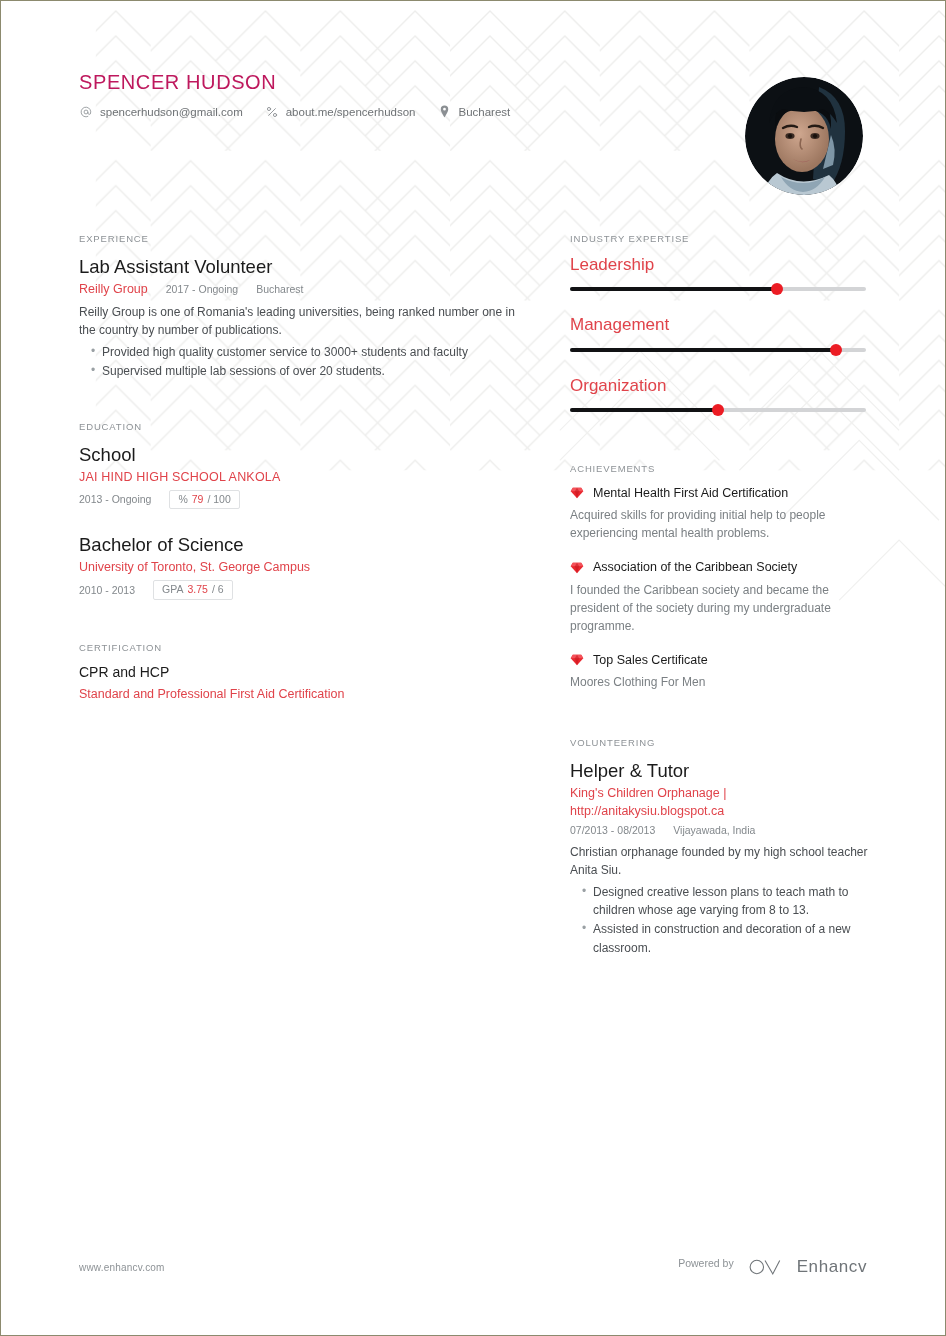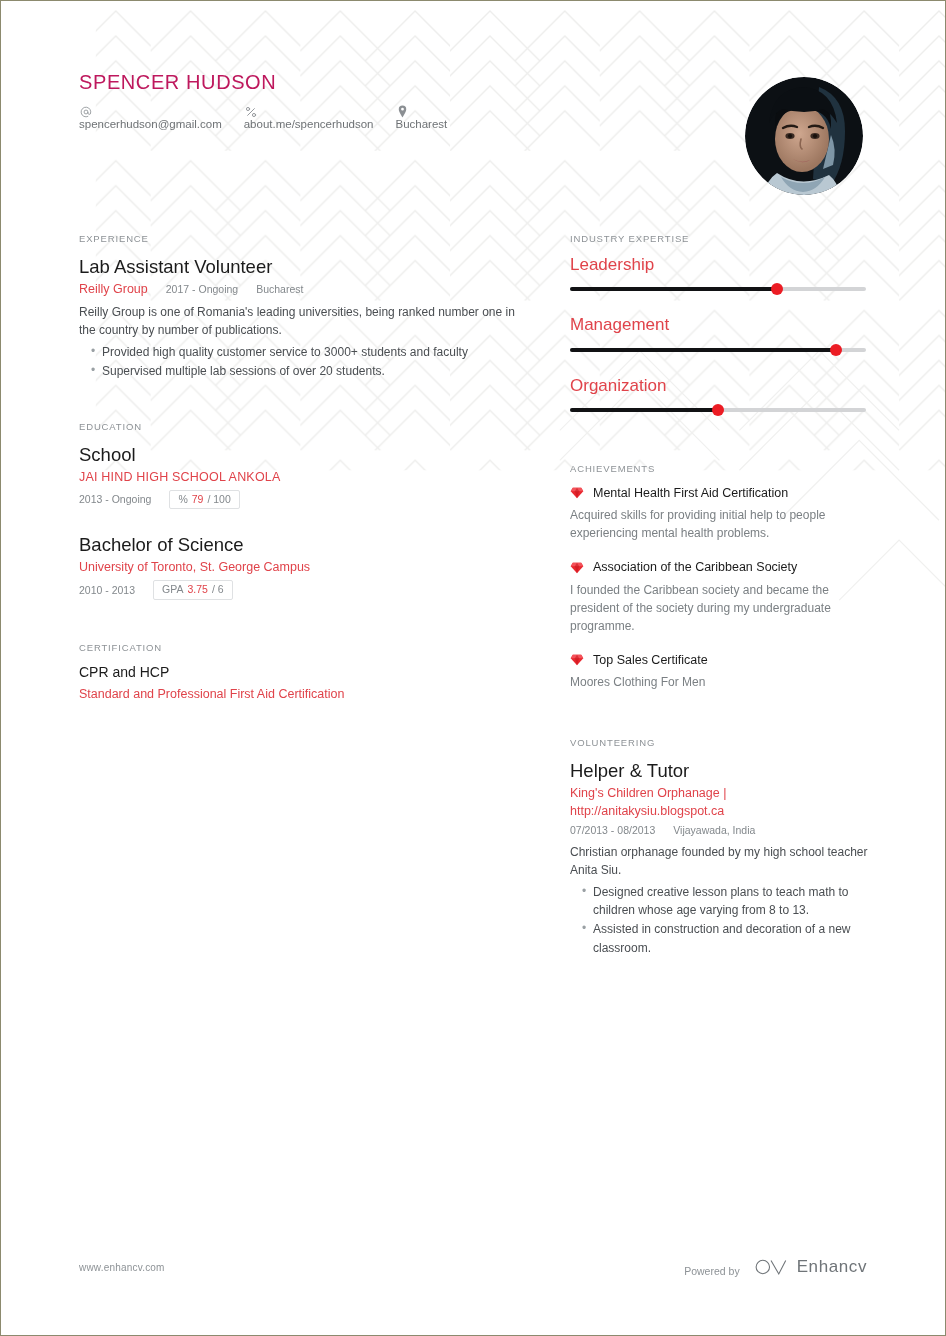--- a/index.html
+++ b/index.html
@@ -54,24 +54,23 @@
   }
   .contact-row {
     display: flex;
     align-items: center;
     gap: 0px;
     font-size: 11.5px;
     color: #6e7275;
   }
   .contact-item {
     display: flex;
-    align-items: flex-start;
+    align-items: flex-end;
     margin-right: 22px;
     white-space: nowrap;
-    flex-direction: column;
   }
   .contact-icon {
     display: inline-flex;
     align-items: center;
     justify-content: center;
     width: 14px;
     margin-right: 7px;
     color: #8b8f93;
     flex: none;
   }
@@ -252,31 +251,31 @@
     justify-content: space-between;
     z-index: 3;
   }
   .footer-url {
     font-size: 10px;
     color: #8d9296;
     letter-spacing: 0.2px;
   }
   .powered {
     display: flex;
-    align-items: flex-end;
+    align-items: flex-start;
     gap: 14px;
   }
   .powered-label {
     font-size: 10.5px;
     color: #8d9296;
   }
   .brand {
     display: flex;
     align-items: center;
-    gap: 9px;
+    gap: 15px;
   }
   .brand-name {
     font-size: 17px;
     color: #6f7478;
     letter-spacing: 0.6px;
     font-weight: 400;
   }
   .volunteer-link { word-break: break-all; }
 </style>
 </head>

